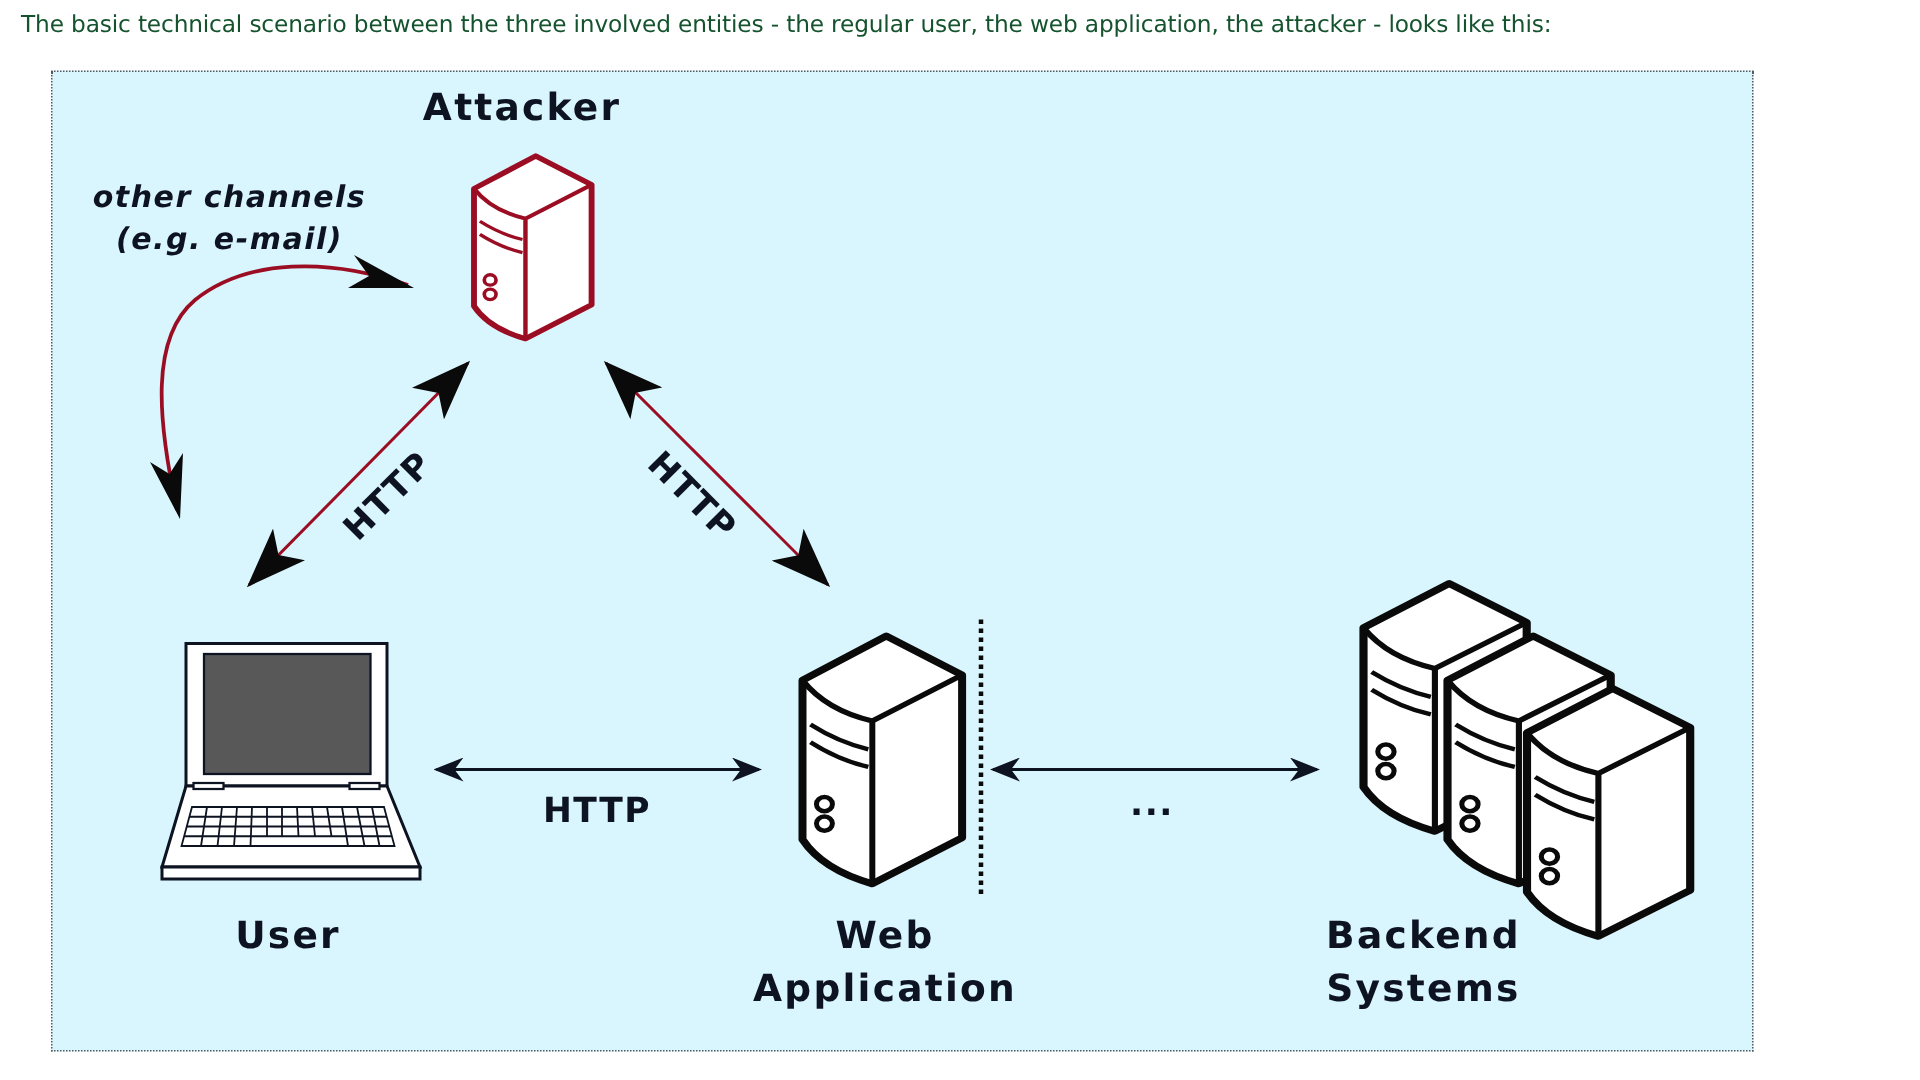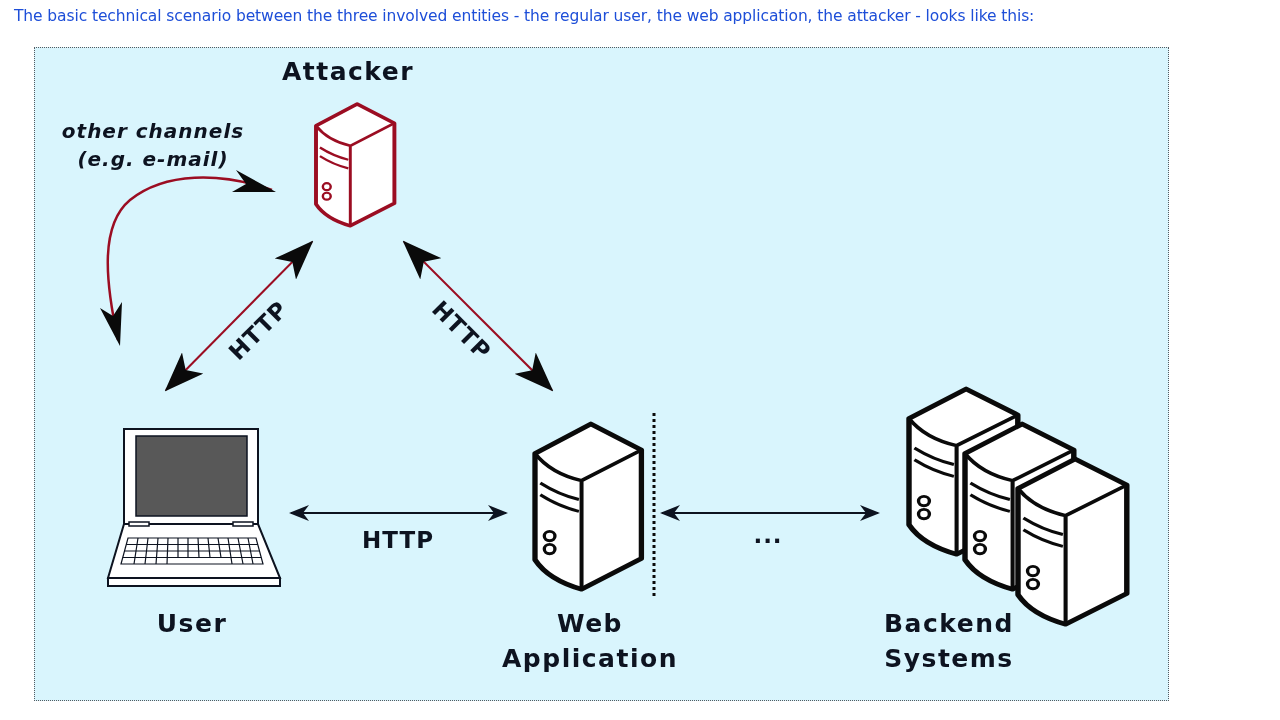--- a/index.html
+++ b/index.html
@@ -1,19 +1,19 @@
 <!DOCTYPE html>
 <html><head>
 <meta charset="utf-8">
 <style>
   html, body { margin: 0; padding: 0; background: #ffffff; }
   body { width: 1280px; height: 720px; position: relative; overflow: hidden; }
   .intro {
     position: absolute; left: 14px; top: 7px;
-    font-family: "DejaVu Sans", sans-serif; font-size: 15.5px; color: #1d4ed8;
+    font-family: "DejaVu Sans", sans-serif; font-size: 15.5px; color: #14532d;
     white-space: nowrap; letter-spacing: -0.1px;
   }
   .figure {
     position: absolute; left: 34px; top: 47px; width: 1135px; height: 654px;
     background: #d9f5fd; border: 1px dotted #555a60; box-sizing: border-box;
   }
   svg.diagram { position: absolute; left: 0; top: 0; }
   .lbl { font-family: "DejaVu Sans", sans-serif; font-weight: bold; fill: #0d1320; }
   .lbl-big { font-size: 25px; letter-spacing: 1.5px; }
   .lbl-it { font-size: 20px; font-style: italic; letter-spacing: 1px; }

